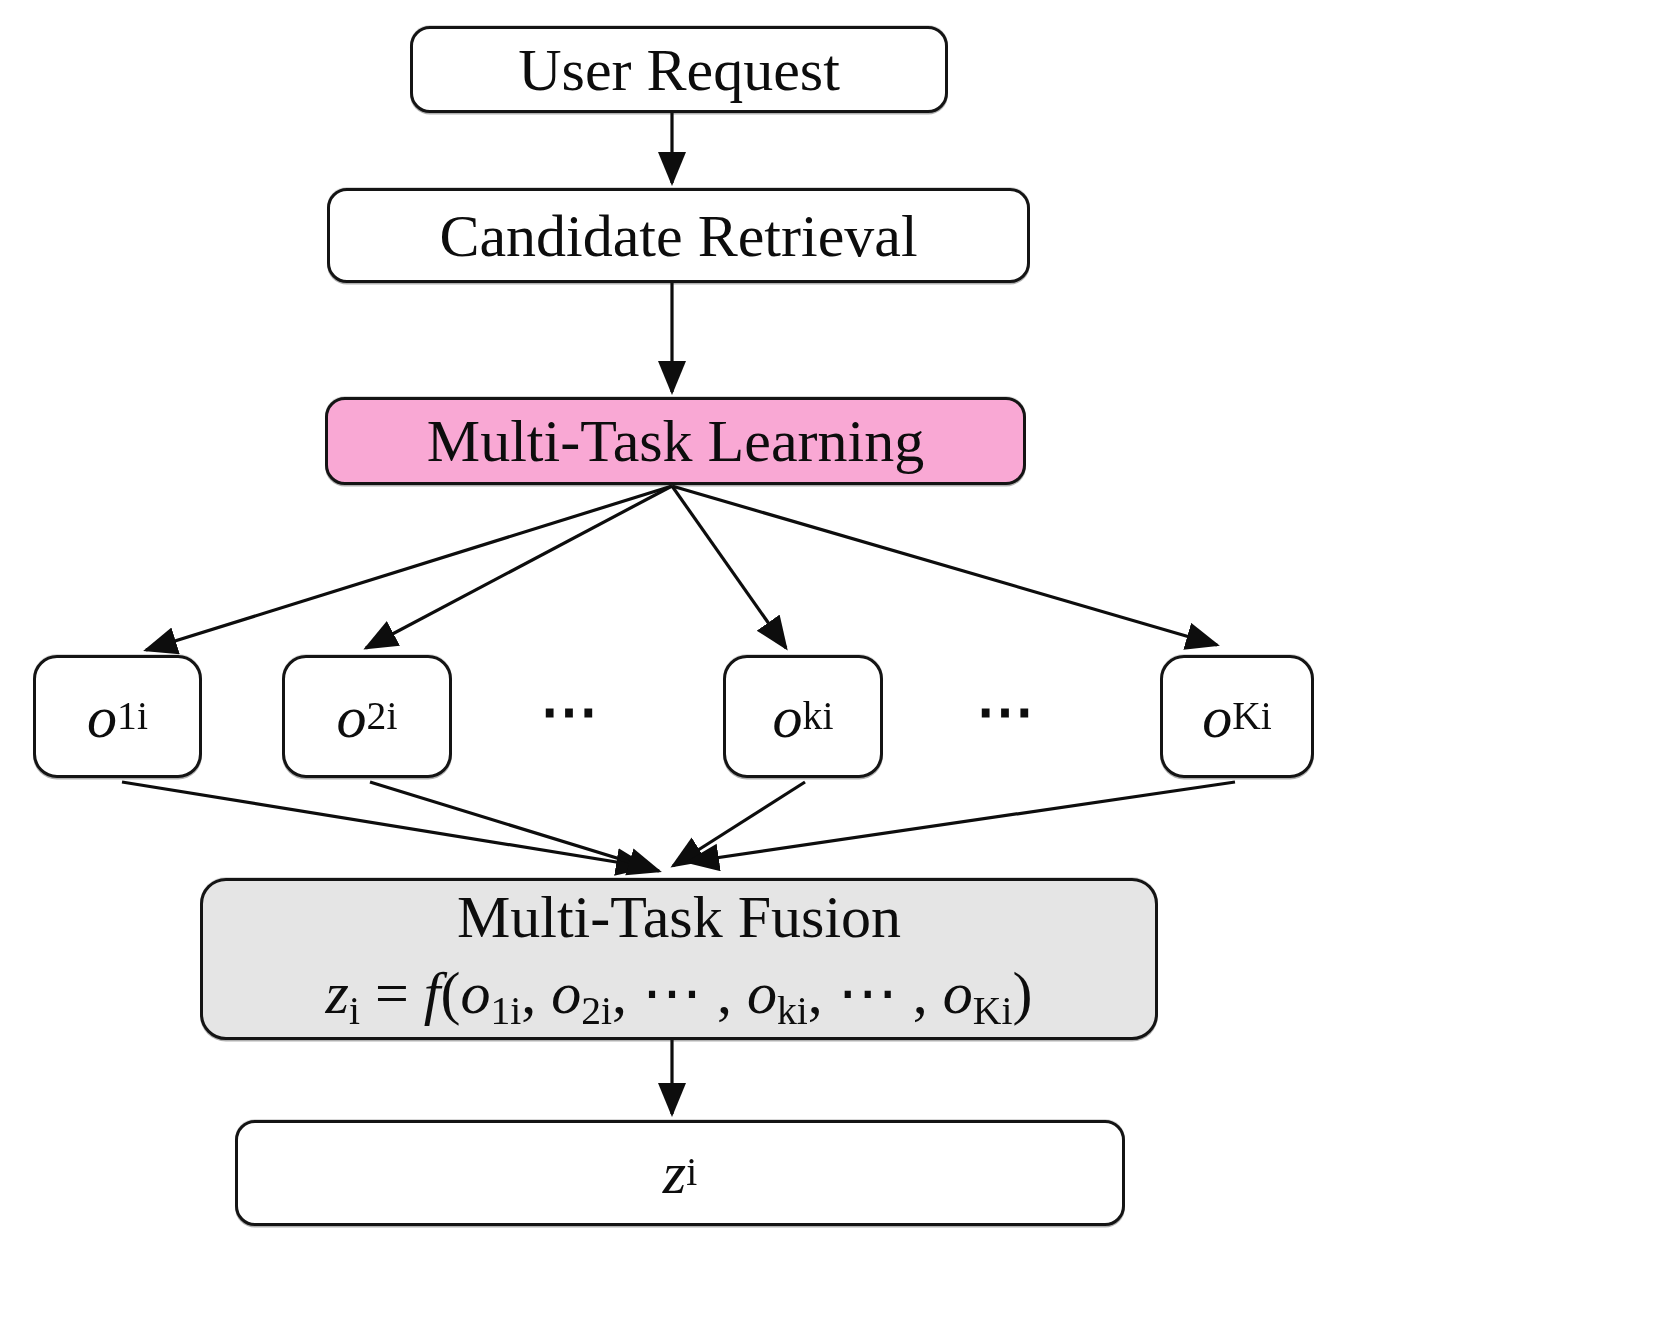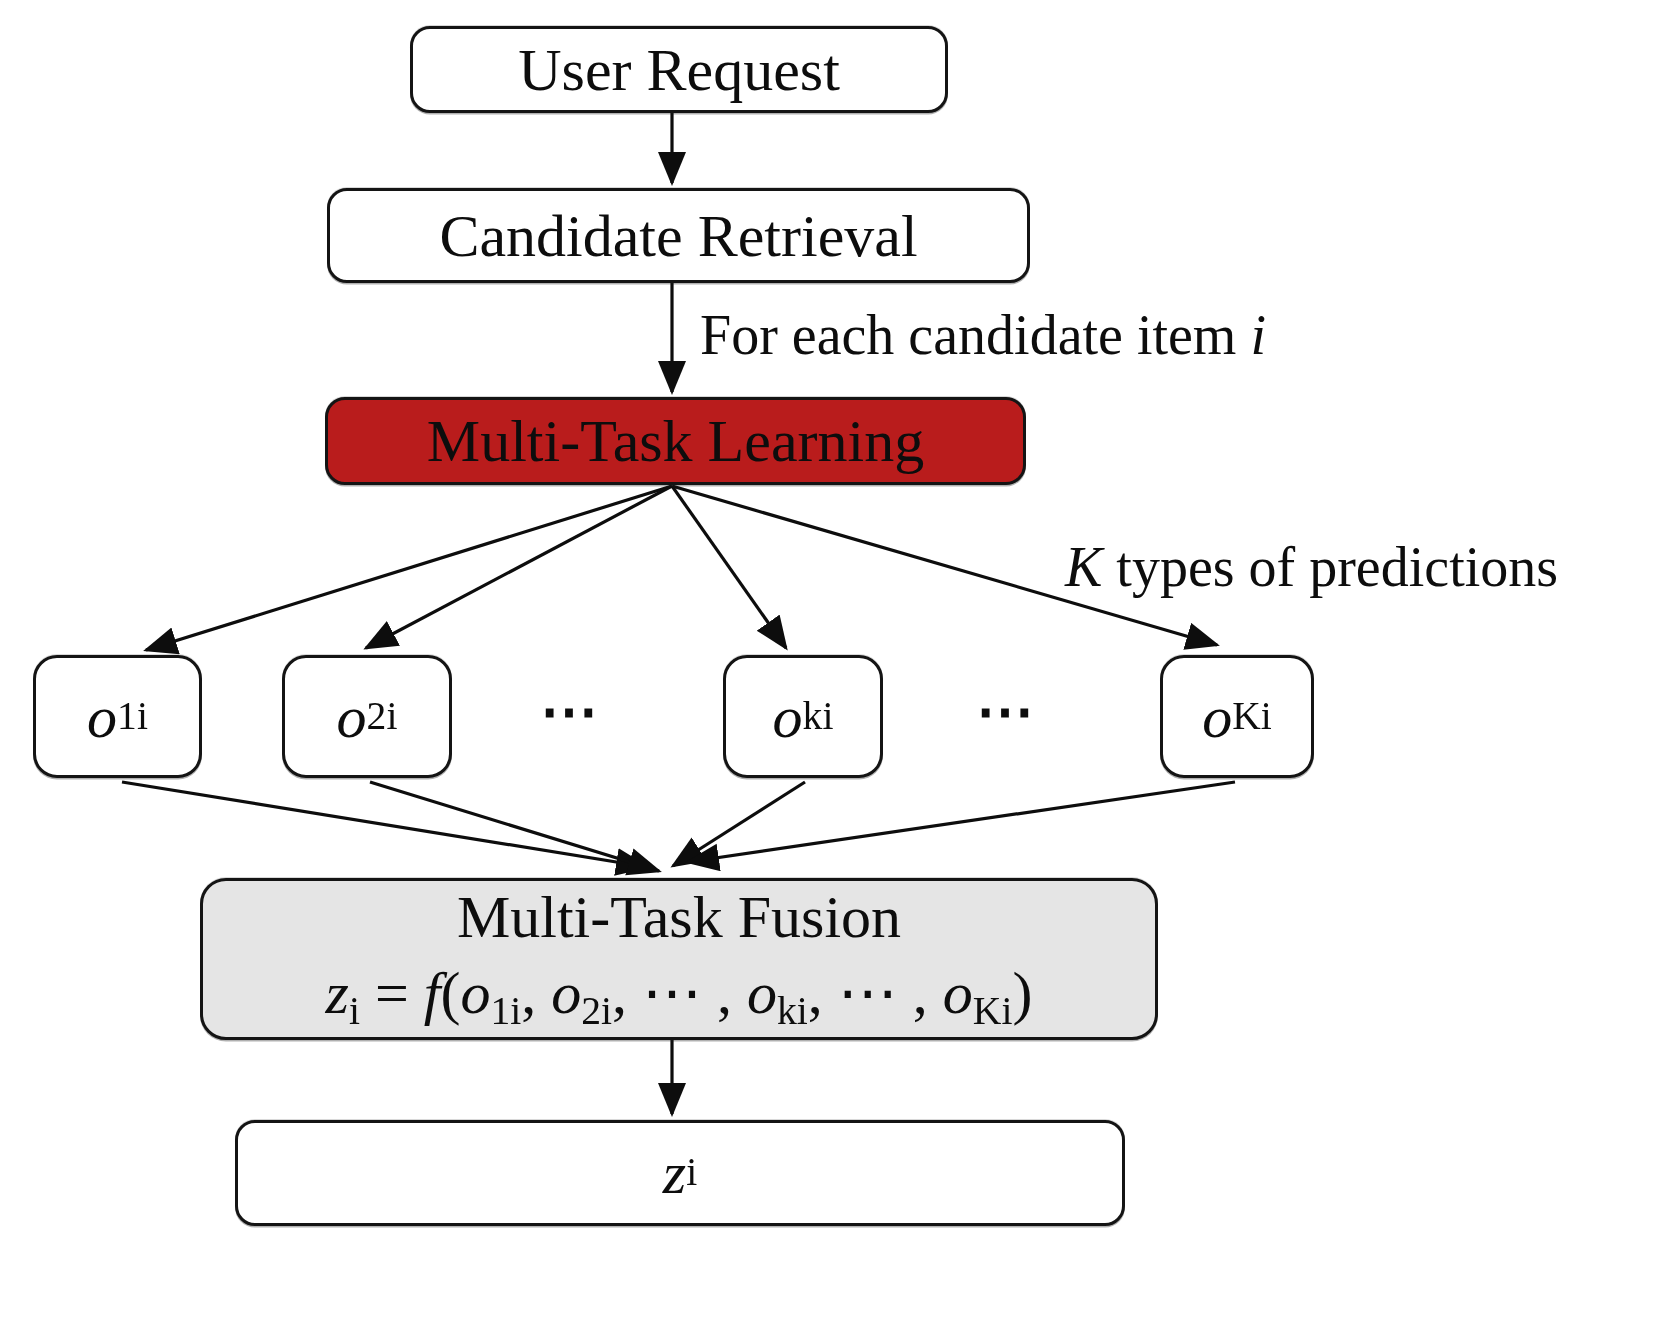--- a/index.html
+++ b/index.html
@@ -30,21 +30,21 @@
     background: #ffffff;
     display: flex;
     align-items: center;
     justify-content: center;
     text-align: center;
     border-radius: 20px;
     font-size: 60px;
     line-height: 1.1;
     box-shadow: 0 1.5px 0 rgba(30,30,30,0.35), 0 -1px 0 rgba(60,60,60,0.2);
   }
-  .node.green { background: #b91c1c; font-family: Liberation Serif, serif; }
+  .node.green { background: #f9a8d4; font-family: Liberation Serif, serif; }
   .node.peach { background: #e5e5e5; border-radius: 26px; }
   .node.small { border-radius: 24px; font-size: 60px; }
   .fusion-inner {
     display: flex;
     flex-direction: column;
     align-items: center;
     justify-content: center;
     gap: 10px;
     width: 100%;
   }
@@ -97,27 +97,25 @@
   </svg>
 
   <div class="node" style="left:410px; top:26px; width:538px; height:87px;">
     <span>User Request</span>
   </div>
 
   <div class="node" style="left:327px; top:188px; width:703px; height:95px;">
     <span>Candidate Retrieval</span>
   </div>
 
-  <div class="edge-label" style="left:700px; top:303px;"><span class="mtext">For each candidate item </span><span class="mvar">i</span></div>
 
   <div class="node green" style="left:325px; top:397px; width:701px; height:88px;">
     <span>Multi-Task Learning</span>
   </div>
 
-  <div class="edge-label" style="left:1065px; top:535px;"><span class="mvar">K</span><span class="mtext"> types of predictions</span></div>
 
   <div class="node small" style="left:33px; top:655px; width:169px; height:123px;">
       <span class="mvar">o</span>
       <span class="msub">1i</span>
     </div>
 
   <div class="node small" style="left:282px; top:655px; width:170px; height:123px;">
       <span class="mvar">o</span>
       <span class="msub">2i</span>
     </div>

